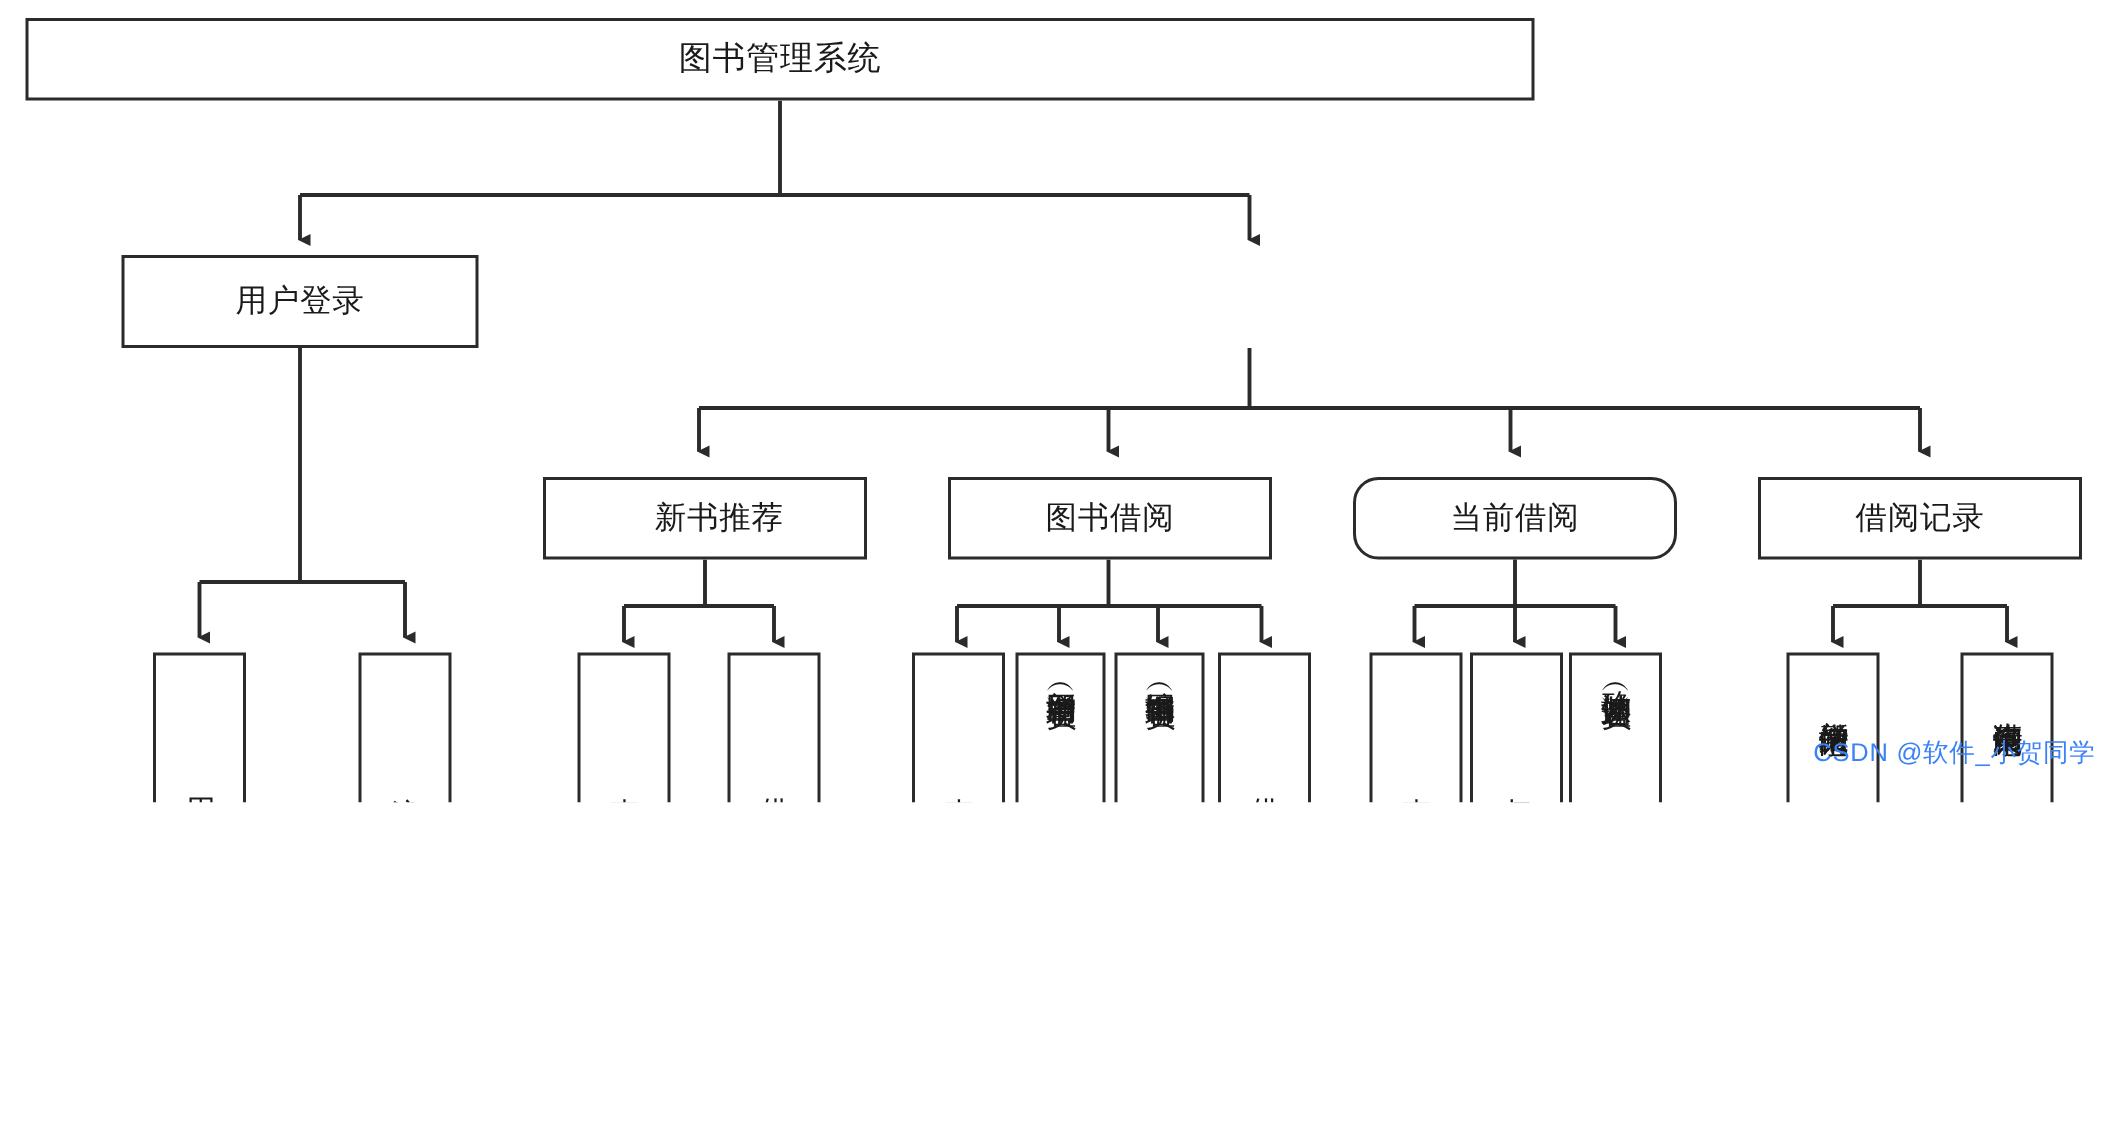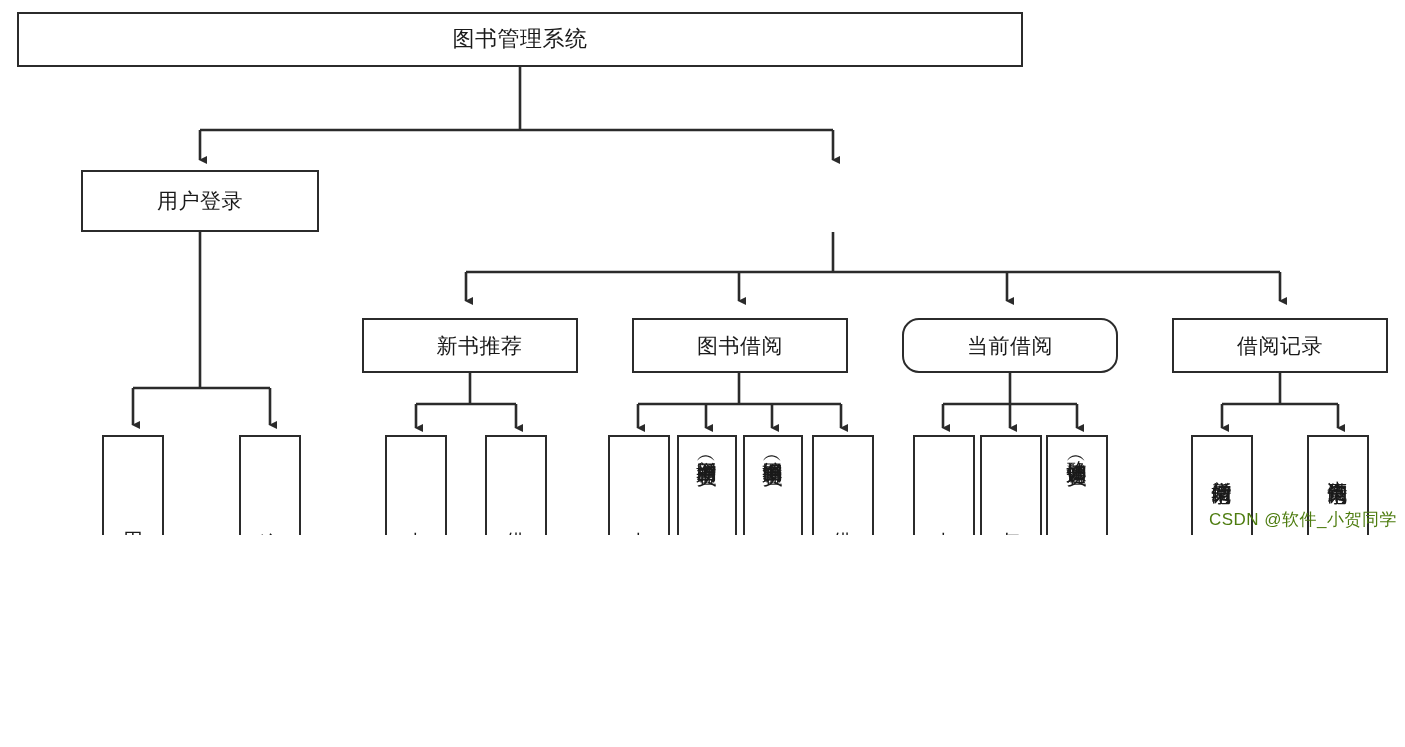--- a/index.html
+++ b/index.html
@@ -65,23 +65,23 @@
     line-height: 1;
     white-space: nowrap;
   }
   .node.vert.tall-text .node-label {
     font-size: 20px;
     letter-spacing: 1px;
   }
   #watermark {
     position: absolute;
     right: 8px;
-    bottom: 4px;
+    bottom: 22px;
     font-size: 17px;
-    color: #4d7c0f;
+    color: #3b82f6;
     letter-spacing: 0.5px;
     z-index: 5;
     white-space: nowrap;
   }
 </style>
 </head>
 <body>
 
 <div id="diagram-root">
 

